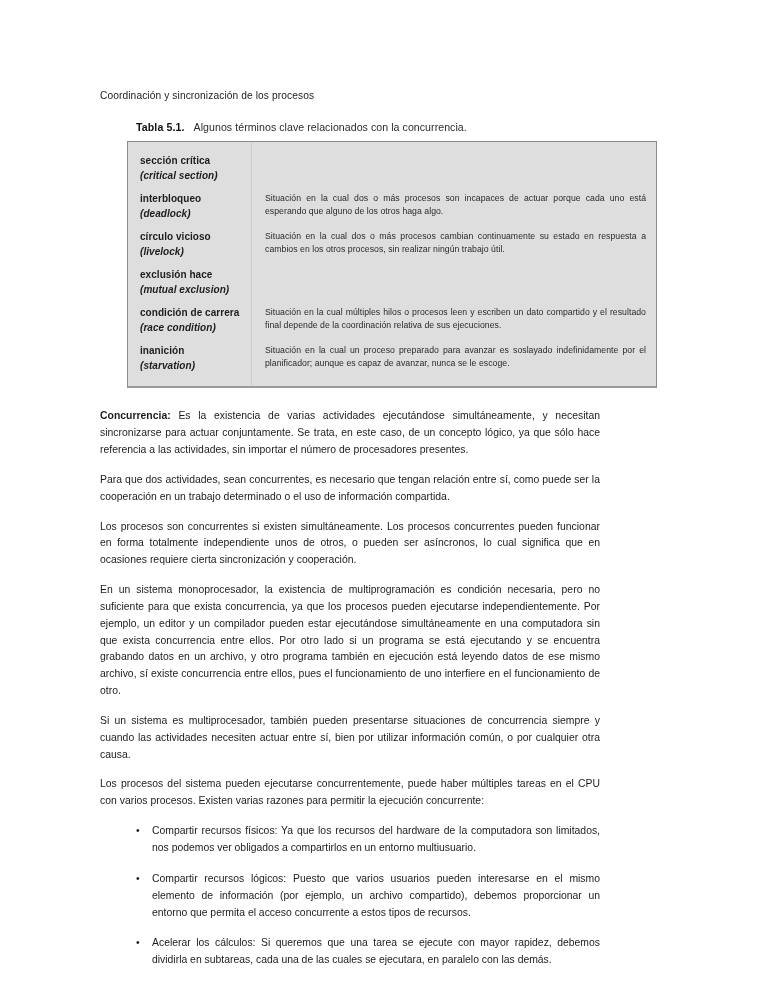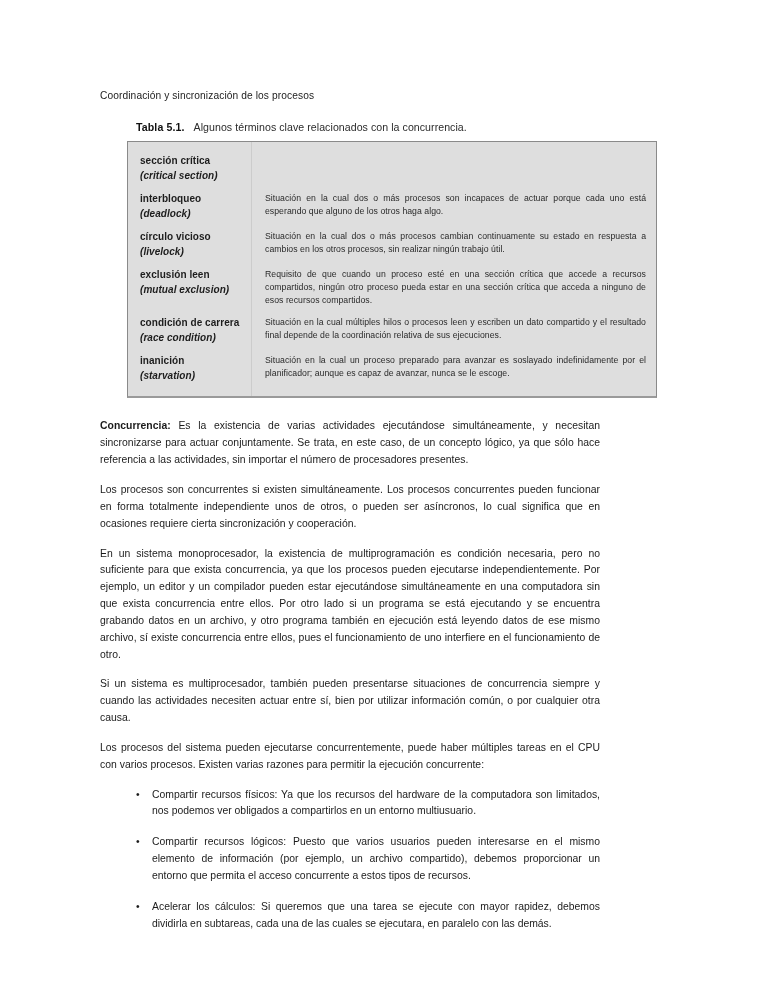--- a/index.html
+++ b/index.html
@@ -175,24 +175,23 @@
     <div class="tbl-row">
       <div class="tbl-term">
         <span>círculo vicioso</span>
         <span class="term-en">(livelock)</span>
       </div>
       <div class="tbl-def">Situación en la cual dos o más procesos cambian continuamente su estado en respuesta a cambios en los otros procesos, sin realizar ningún trabajo útil.</div>
     </div>
 
     <div class="tbl-row">
       <div class="tbl-term">
-        <span>exclusión leen</span>
+        <span>exclusión hace</span>
         <span class="term-en">(mutual exclusion)</span>
       </div>
-      <div class="tbl-def">Requisito de que cuando un proceso esté en una sección crítica que accede a recursos compartidos, ningún otro proceso pueda estar en una sección crítica que acceda a ninguno de esos recursos compartidos.</div>
     </div>
 
     <div class="tbl-row">
       <div class="tbl-term">
         <span>condición de carrera</span>
         <span class="term-en">(race condition)</span>
       </div>
       <div class="tbl-def">Situación en la cual múltiples hilos o procesos leen y escriben un dato compartido y el resultado final depende de la coordinación relativa de sus ejecuciones.</div>
     </div>
 
@@ -203,20 +202,21 @@
       </div>
       <div class="tbl-def">Situación en la cual un proceso preparado para avanzar es soslayado indefinidamente por el planificador; aunque es capaz de avanzar, nunca se le escoge.</div>
     </div>
 
   </div>
 
   <div class="body-copy">
 
     <p class="para"><span class="lead">Concurrencia:</span><span> Es la existencia de varias actividades ejecutándose simultáneamente, y necesitan sincronizarse para actuar conjuntamente. Se trata, en este caso, de un concepto lógico, ya que sólo hace referencia a las actividades, sin importar el número de procesadores presentes.</span></p>
 
+    <p class="para">Para que dos actividades, sean concurrentes, es necesario que tengan relación entre sí, como puede ser la cooperación en un trabajo determinado o el uso de información compartida.</p>
 
     <p class="para">Los procesos son concurrentes si existen simultáneamente. Los procesos concurrentes pueden funcionar en forma totalmente independiente unos de otros, o pueden ser asíncronos, lo cual significa que en ocasiones requiere cierta sincronización y cooperación.</p>
 
     <p class="para">En un sistema monoprocesador, la existencia de multiprogramación es condición necesaria, pero no suficiente para que exista concurrencia, ya que los procesos pueden ejecutarse independientemente. Por ejemplo, un editor y un compilador pueden estar ejecutándose simultáneamente en una computadora sin que exista concurrencia entre ellos. Por otro lado si un programa se está ejecutando y se encuentra grabando datos en un archivo, y otro programa también en ejecución está leyendo datos de ese mismo archivo, sí existe concurrencia entre ellos, pues el funcionamiento de uno interfiere en el funcionamiento de otro.</p>
 
     <p class="para">Si un sistema es multiprocesador, también pueden presentarse situaciones de concurrencia siempre y cuando las actividades necesiten actuar entre sí, bien por utilizar información común, o por cualquier otra causa.</p>
 
     <p class="para">Los procesos del sistema pueden ejecutarse concurrentemente, puede haber múltiples tareas en el CPU con varios procesos. Existen varias razones para permitir la ejecución concurrente:</p>
 
     <ul class="bullets">

